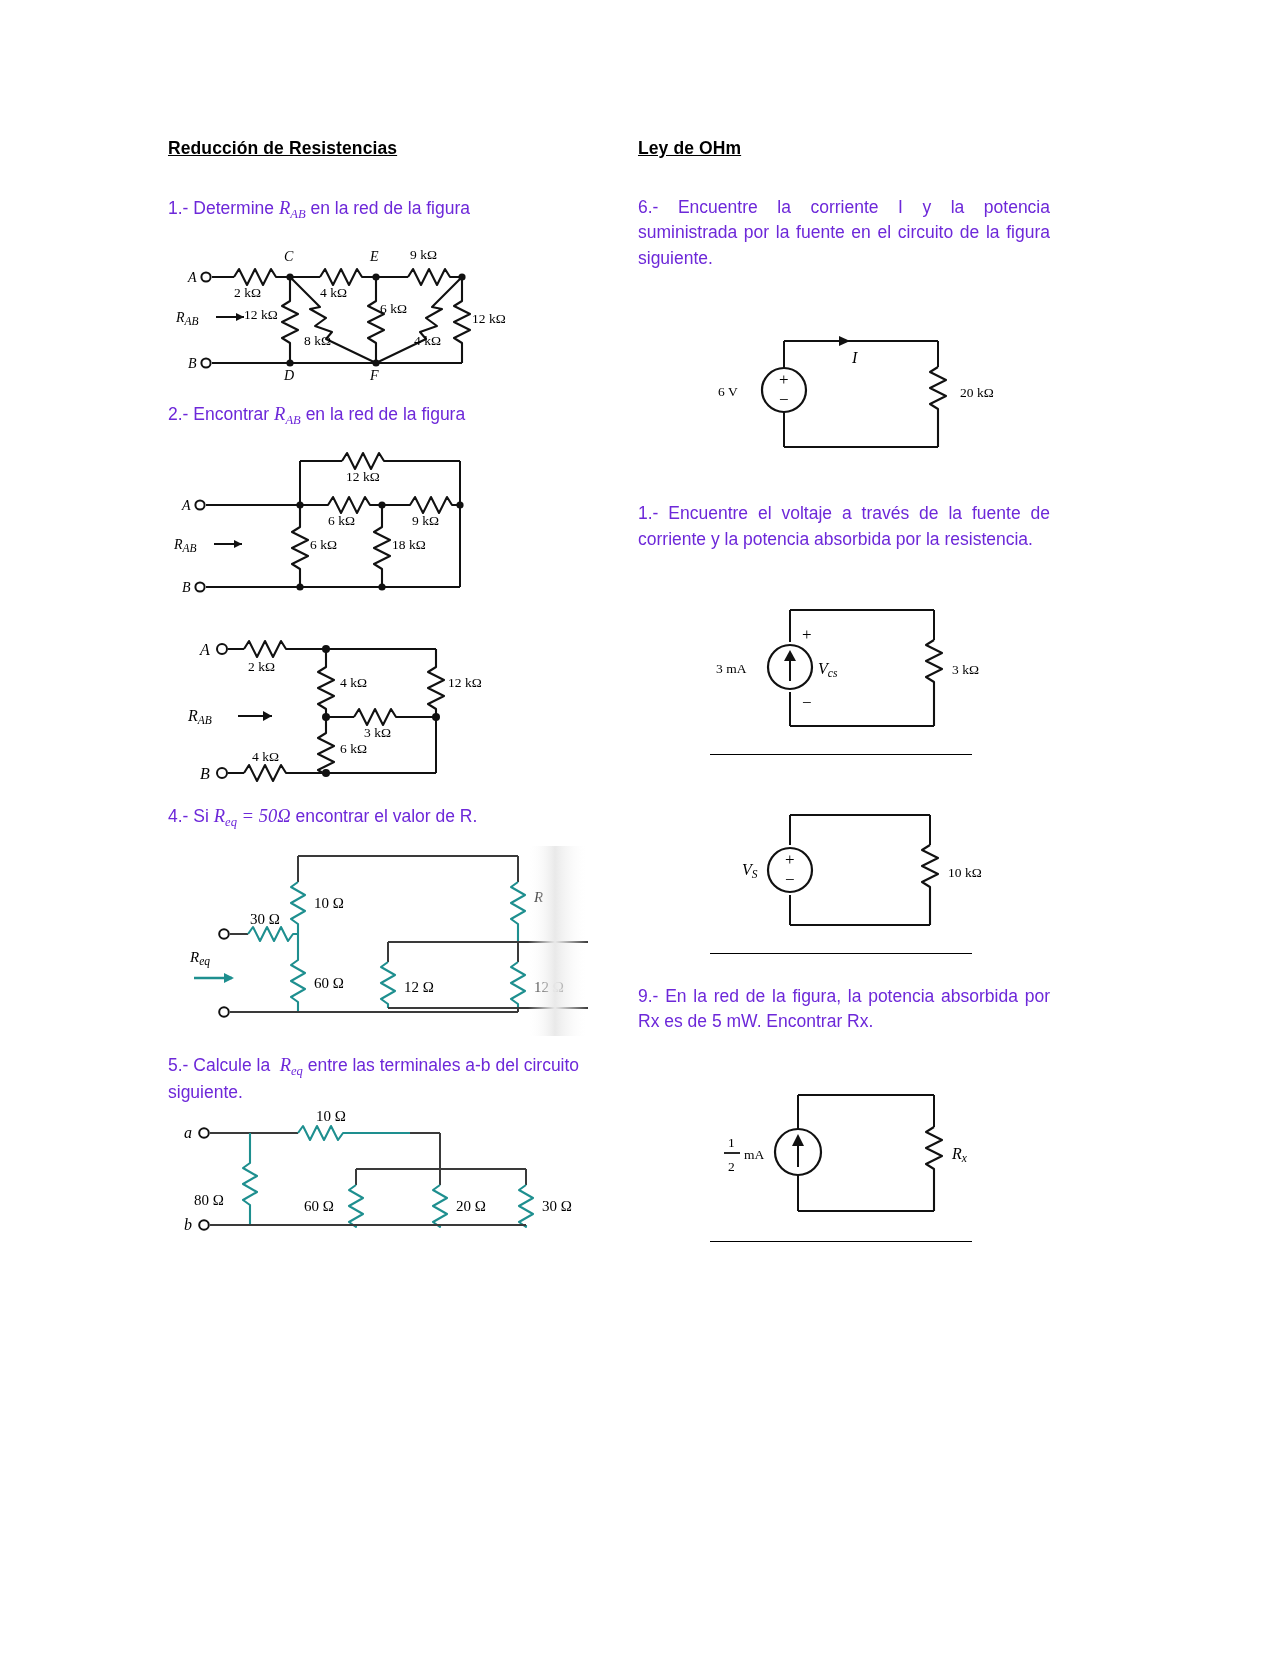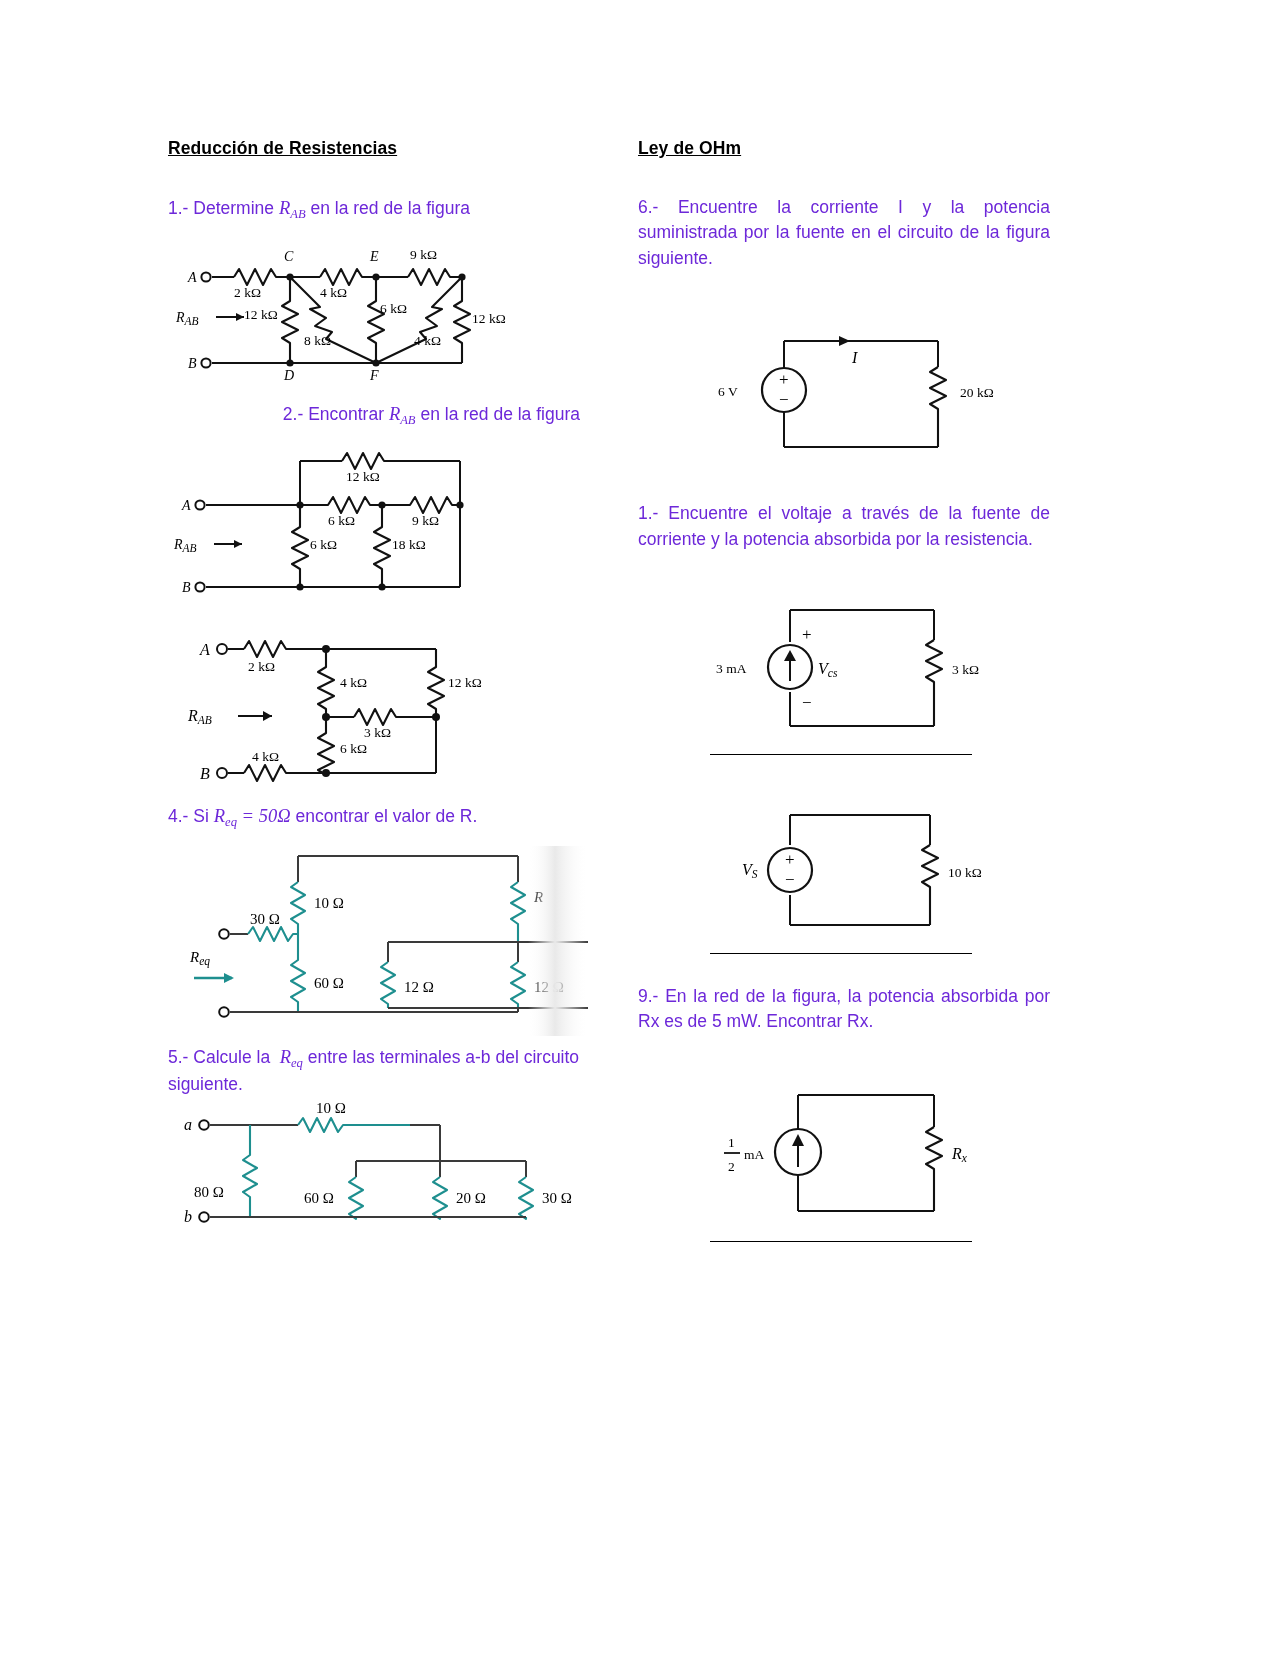--- a/index.html
+++ b/index.html
@@ -114,21 +114,21 @@
         <text class="lbl" x="210" y="78">6 kΩ</text>
         <text class="lbl" x="244" y="110">4 kΩ</text>
         <text class="lbl" x="302" y="88">12 kΩ</text>
 
         <text class="lblI" x="6" y="87">R<tspan class="lblS" dy="3">AB</tspan></text>
         <path class="wire" d="M46 82 H74" stroke-width="2.2"></path>
         <path d="M74 82 l-8 -4 v8 z" fill="#111"></path>
       </svg>
     </div>
 
-    <p class="prob noj" style="margin-top:18px;text-align:right;">
+    <p class="prob noj" style="margin-top:18px;">
       <span>2.-</span>
       <span>Encontrar</span>
       <span class="mathit">R<span class="sub">AB</span></span>
       <span>en la red de la figura</span>
     </p>
 
     <div class="fig" style="margin-top:14px;margin-left:2px;">
       <svg width="400" height="162" viewBox="0 0 400 162">
 
         <path class="wire" d="M130 18 H172"></path>
@@ -263,21 +263,21 @@
         <text class="lblTeal" x="216" y="146">12 Ω</text>
         <text class="lblTeal" x="346" y="146">12 Ω</text>
         <text class="lblTeal" x="428" y="146">12 Ω</text>
         <text class="lblTeal" x="2" y="116" font-style="italic">R<tspan class="lblS" dy="3">eq</tspan></text>
         <path d="M6 132 H44" stroke="#1e8f8f" stroke-width="2.6" fill="none"></path>
         <path d="M46 132 l-10 -5 v10 z" fill="#1e8f8f"></path>
         <rect class="gradbar" x="340" y="0" width="60" height="190"></rect>
       </svg>
     </div>
 
-    <p class="prob noj" style="margin-top:8px;">
+    <p class="prob noj" style="margin-top:16px;">
       <span>5.-</span>
       <span>Calcule la</span>
       <span class="mathit">&nbsp;R<span class="sub">eq</span></span>
       <span>entre las terminales a-b del circuito siguiente.</span>
     </p>
 
     <div class="fig" style="margin-top:2px;margin-left:2px;">
       <svg width="410" height="140" viewBox="0 0 410 140">
 
         <path class="wireT" d="M40 26 H128"></path>

